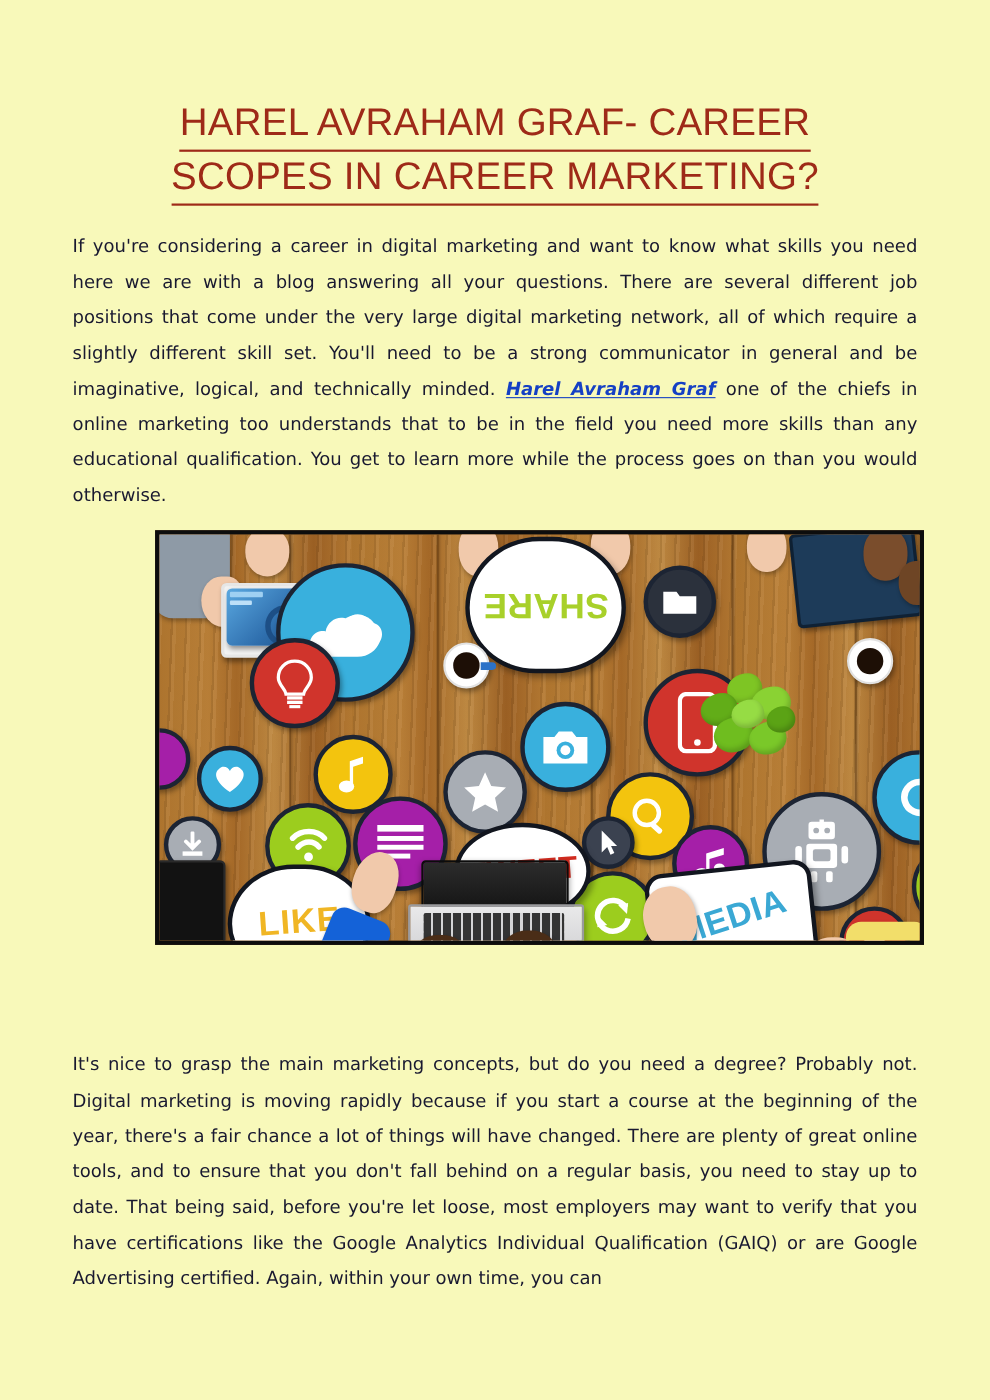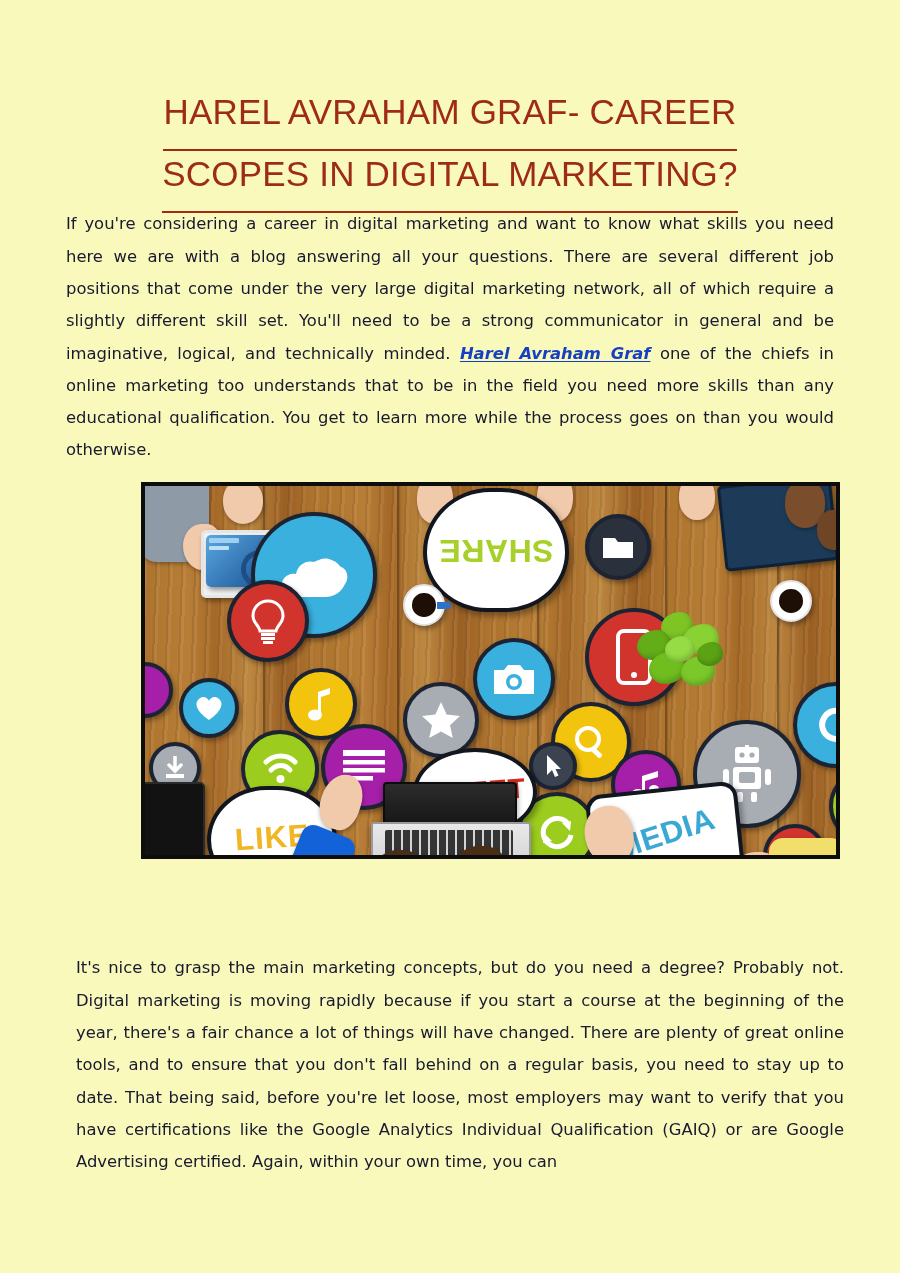--- a/index.html
+++ b/index.html
@@ -32,40 +32,40 @@
     color: #9e2a18;
     font-family: "Liberation Sans", sans-serif;
     font-size: 35px;
     line-height: 46px;
     letter-spacing: 0.2px;
     font-weight: 400;
   }
   .title .tline {
     display: inline-block;
     border-bottom: 2.5px solid #9e2a18;
-    padding-bottom: 14px;
+    padding-bottom: 1px;
     white-space: nowrap;
   }
 
   
   .para {
     position: absolute;
     left: 66px;
     width: 768px;
     color: #191930;
     font-family: "DejaVu Sans", sans-serif;
     font-size: 16.4px;
     line-height: 32.3px;
     text-align: justify;
     text-justify: inter-word;
     -webkit-hyphens: none;
     hyphens: none;
   }
   .para-1 { top: 192px; }
-  .para-2 { top: 936px; margin-left: 10px; }
+  .para-2 { top: 936px; }
 
   .inline-link {
     color: #1540c4;
     font-weight: bold;
     font-style: italic;
     text-decoration: underline;
     text-underline-offset: 2px;
   }
 
   
@@ -217,21 +217,21 @@
     opacity: .95;
   }
 </style>
 </head>
 <body>
 
 <div class="page">
 
   <h1 class="title">
     <span class="tline">HAREL AVRAHAM GRAF- CAREER</span><br>
-    <span class="tline">SCOPES IN DIGITAL MARKETING?</span>
+    <span class="tline">SCOPES IN CAREER MARKETING?</span>
   </h1>
 
   <p class="para para-1"><span>If you're considering a career in digital marketing and want to know what skills you need here we are with a blog answering all your questions. There are several different job positions that come under the very large digital marketing network, all of which require a slightly different skill set. You'll need to be a strong communicator in general and be imaginative, logical, and technically minded. </span><a href="#" class="inline-link">Harel  Avraham Graf</a><span> one of the chiefs in online marketing too understands that to be in the field you need more skills than any educational qualification. You get to learn more while the process goes on than you would otherwise.</span></p>
 
   <figure class="figure">
     <div class="figure-inner">
       <div class="wood"></div>
       <div class="plank" style="left:118px;"></div>
       <div class="plank" style="left:252px;"></div>
       <div class="plank" style="left:392px;"></div>

